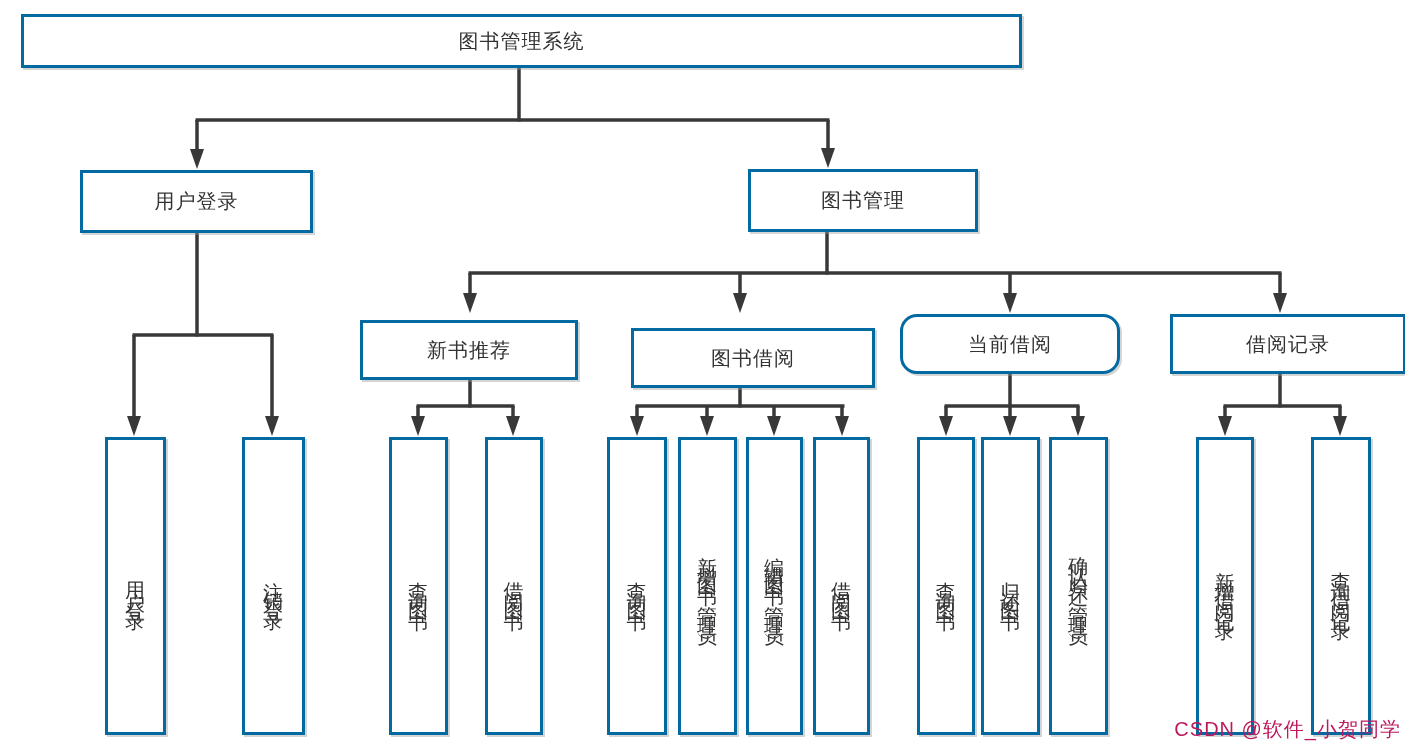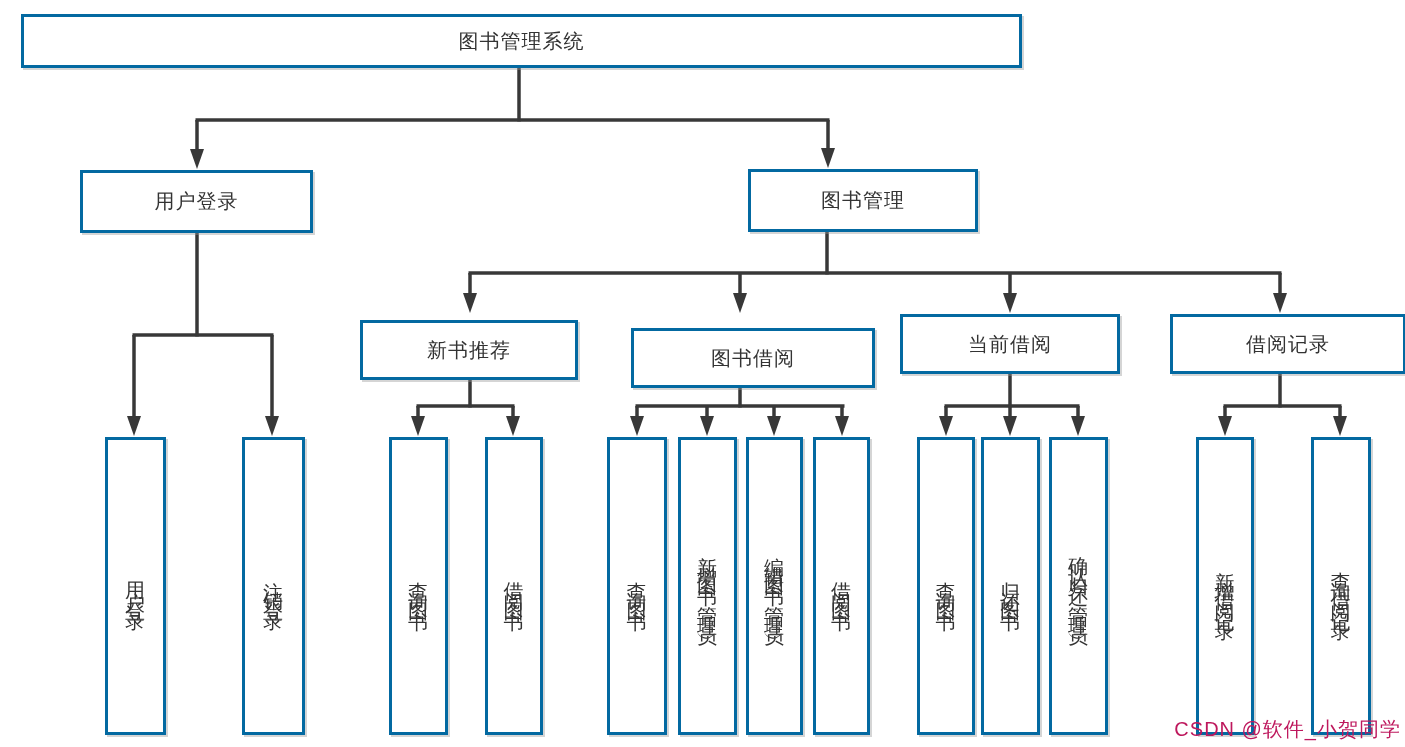--- a/index.html
+++ b/index.html
@@ -134,21 +134,21 @@
     </g>
   </svg>
 
   <div class="node h-node" style="left:21px; top:14px; width:1001px; height:54px;">图书管理系统</div>
 
   <div class="node h-node" style="left:80px; top:170px; width:233px; height:63px;">用户登录</div>
   <div class="node h-node" style="left:712px; top:169px; width:230px; height:63px;margin-left:36px;">图书管理</div>
 
   <div class="node h-node" style="left:360px; top:320px; width:218px; height:60px;">新书推荐</div>
   <div class="node h-node" style="left:631px; top:328px; width:244px; height:60px;">图书借阅</div>
-  <div class="node h-node" style="left:900px; top:314px; width:220px; height:60px;">当前借阅</div>
+  <div class="node h-node" style="left:900px; top:314px; width:220px; height:60px;border-radius:17px;">当前借阅</div>
   <div class="node h-node" style="left:1170px; top:314px; width:236px; height:60px;">借阅记录</div>
 
   <div class="node v-node" style="left:105px; top:437px; width:61px; height:298px;">
     <span class="v-text">用户登录</span>
   </div>
   <div class="node v-node" style="left:242px; top:437px; width:63px; height:298px;">
     <span class="v-text">注销登录</span>
   </div>
 
   <div class="node v-node" style="left:389px; top:437px; width:59px; height:298px;">

